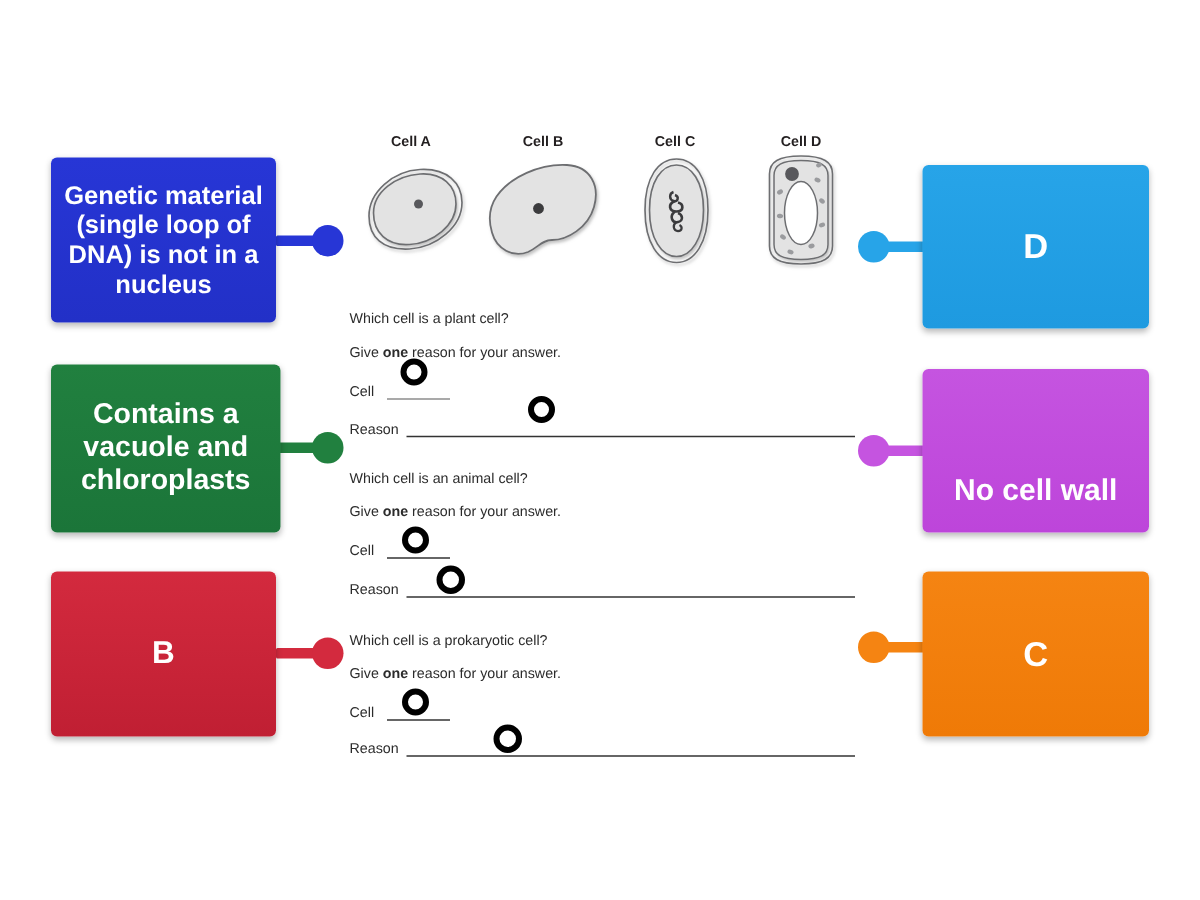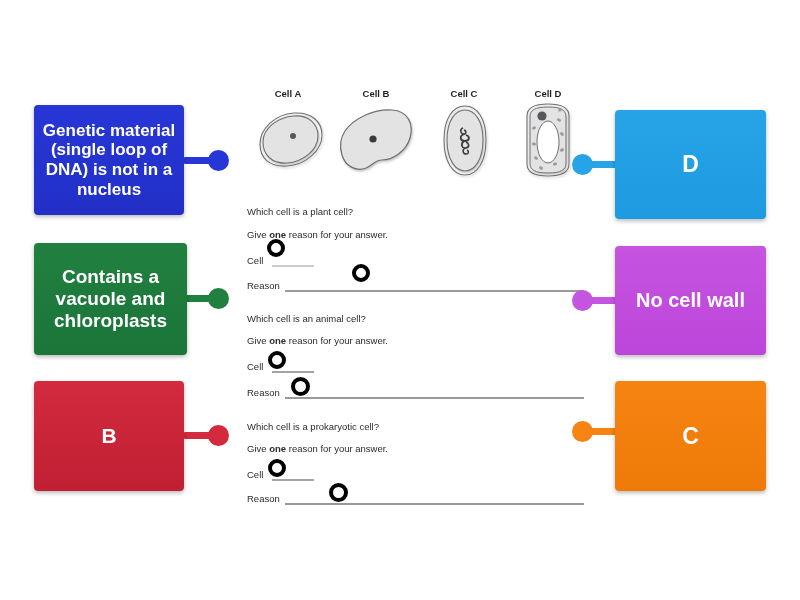--- a/index.html
+++ b/index.html
@@ -43,21 +43,21 @@
   
   #box-genetic  { left: 34px;  top: 105px; width: 150px; height: 110px; font-size: 17px;
                   background: linear-gradient(180deg,#2736d6 0%, #2230c7 100%); }
   #box-vacuole  { left: 34px;  top: 243px; width: 153px; height: 112px; font-size: 19px;
                   background: linear-gradient(180deg,#21803f 0%, #1b7539 100%); }
   #box-b        { left: 34px;  top: 381px; width: 150px; height: 110px; font-size: 21px;
                   background: linear-gradient(180deg,#d32a3e 0%, #c01f33 100%); }
   #box-d        { left: 615px; top: 110px; width: 151px; height: 109px; font-size: 23px;
                   background: linear-gradient(180deg,#27a4e8 0%, #1e9ae0 100%); }
   #box-nowall   { left: 615px; top: 246px; width: 151px; height: 109px; font-size: 20px;
-                  background: linear-gradient(180deg,#c554e0 0%, #bd45da 100%); }
+                  background: linear-gradient(180deg,#c554e0 0%, #bd45da 100%); align-items: flex-end; }
   #box-c        { left: 615px; top: 381px; width: 151px; height: 110px; font-size: 23px;
                   background: linear-gradient(180deg,#f58412 0%, #ef7a07 100%); }
 
   
   .connector { position: absolute; }
   .connector .stem {
     position: absolute;
     height: 7px;
     top: 7px;
     border-radius: 1px;
@@ -81,21 +81,21 @@
   #conn-genetic { left: 184px; top: 150px; }
   #conn-vacuole { left: 184px; top: 288px; }
   #conn-b       { left: 184px; top: 425px; }
   #conn-d       { left: 572px; top: 154px; }
   #conn-nowall  { left: 572px; top: 290px; }
   #conn-c       { left: 572px; top: 421px; }
 
   
   #worksheet {
     position: absolute;
-    left: 242px;
+    left: 228px;
     top: 82px;
     width: 348px;
     height: 425px;
   }
   #worksheet svg { display: block; }
 
   
   .ring {
     position: absolute;
     border: 4px solid #000000;

